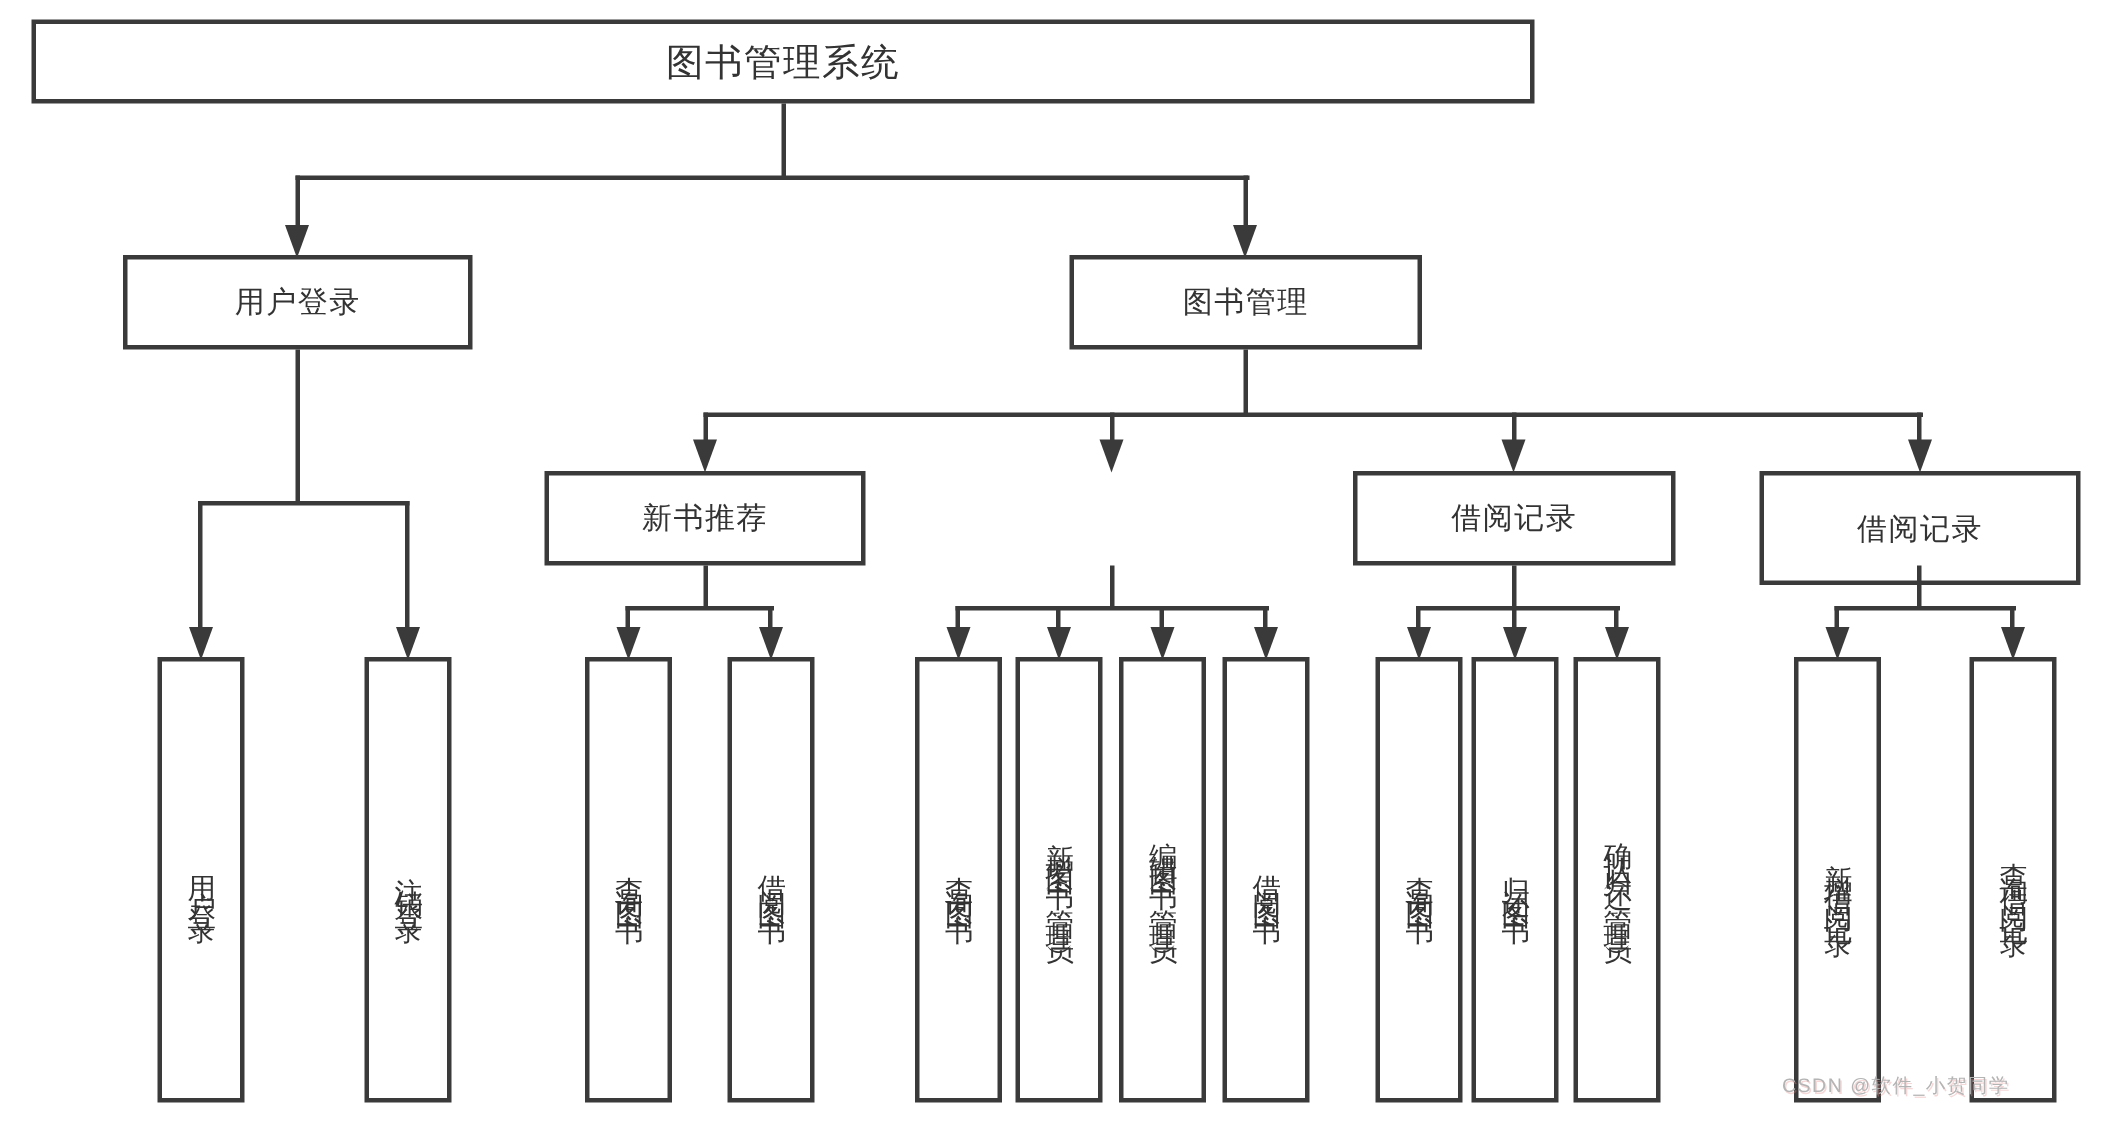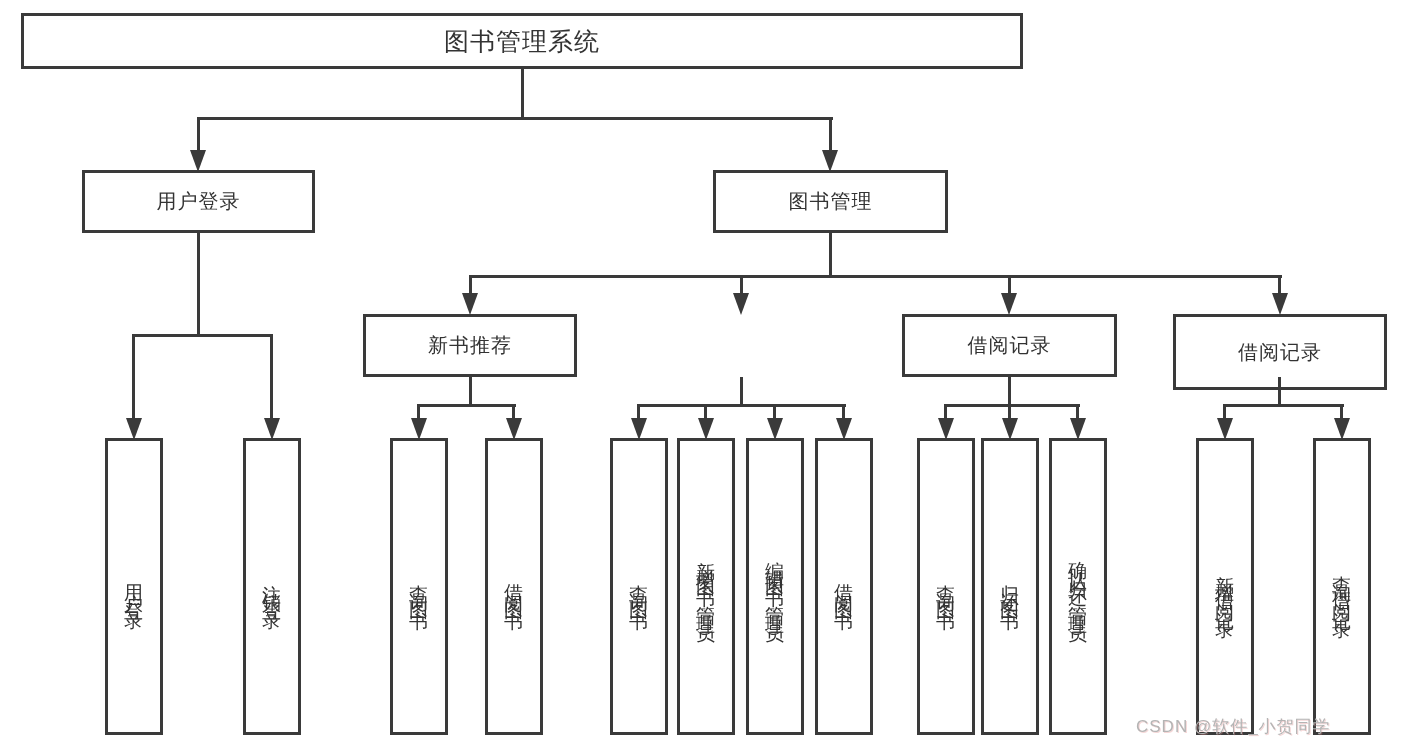--- a/index.html
+++ b/index.html
@@ -27,22 +27,22 @@
     white-space:nowrap;
   }
   .h,.v{position:absolute;background:var(--line);}
   .arrow{
     position:absolute;width:0;height:0;
     border-left:8px solid transparent;
     border-right:8px solid transparent;
     border-top:22px solid var(--line);
   }
   .watermark{
-    position:absolute;left:1136px;top:715px;z-index:5;
-    font-size:17px;color:var(--wm);letter-spacing:1px;
+    position:absolute;left:1188px;top:715px;z-index:5;
+    font-size:13px;color:var(--wm);letter-spacing:1px;
     text-shadow:1px 1px 0 rgba(225,140,140,0.35);
     white-space:nowrap;
   }
 </style>
 </head>
 <body>
 
 <div class="canvas">
 
   <div class="node root" style="left:21px;top:13px;width:1002px;height:56px">

